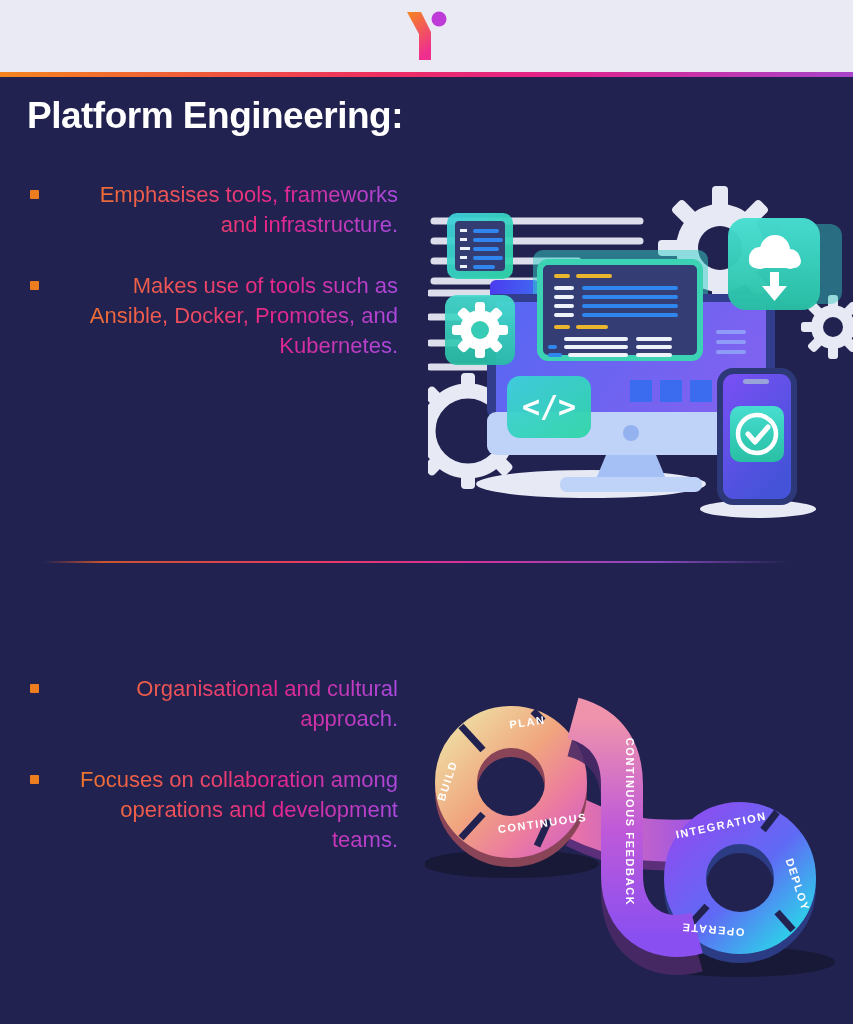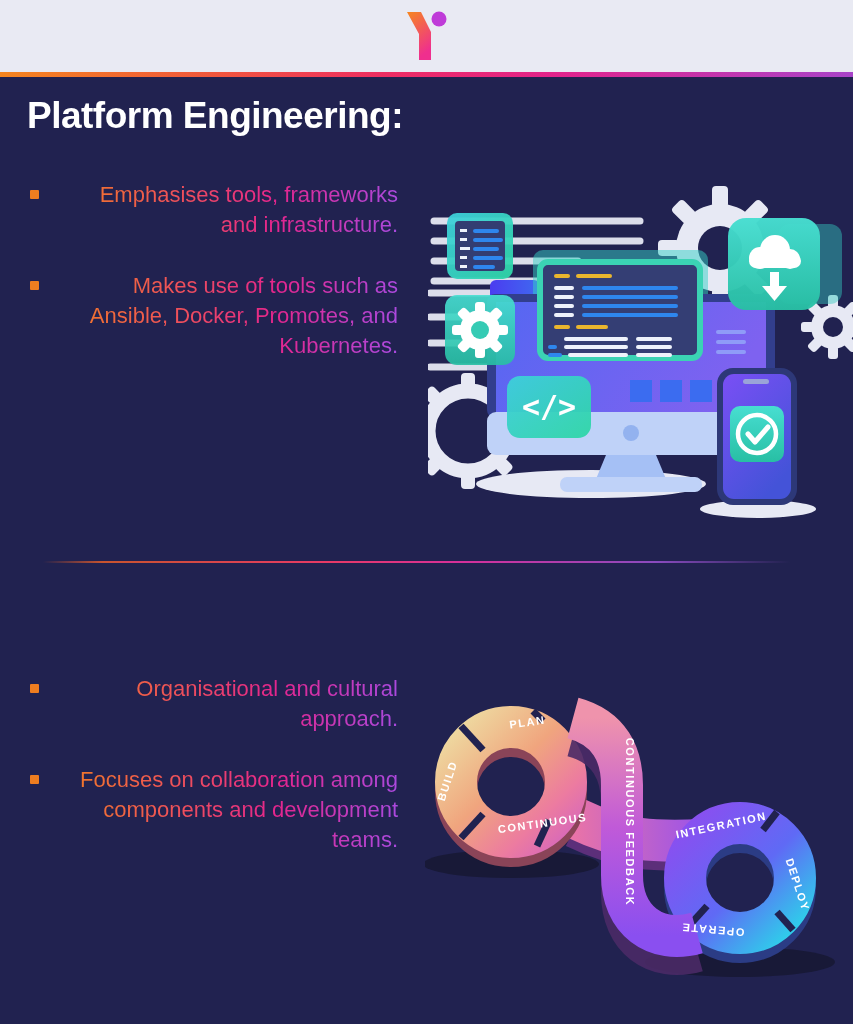--- a/index.html
+++ b/index.html
@@ -285,21 +285,21 @@
 
   <hr class="divider">
 
   <ul class="bullets" style="top:648px;margin-top:26px;">
     <li>
       <span class="bullet-sq"></span>
       <span class="bullet-text">Organisational and cultural approach.</span>
     </li>
     <li>
       <span class="bullet-sq"></span>
-      <span class="bullet-text">Focuses on collaboration among components and devel­opment teams.</span>
+      <span class="bullet-text">Focuses on collaboration among operations and devel­opment teams.</span>
     </li>
   </ul>
 
   <svg class="illo" style="left:425px; top:690px;" width="428" height="334" viewBox="0 0 428 334">
     <defs>
       <linearGradient id="gradLeft" x1="0" y1="0" x2="1" y2="1">
         <stop offset="0" stop-color="#eed9a0"></stop>
           <stop offset="0.45" stop-color="#f0a57e"></stop>
         <stop offset="0.8" stop-color="#ec7ba0"></stop>
           <stop offset="1" stop-color="#d96ab8"></stop>

